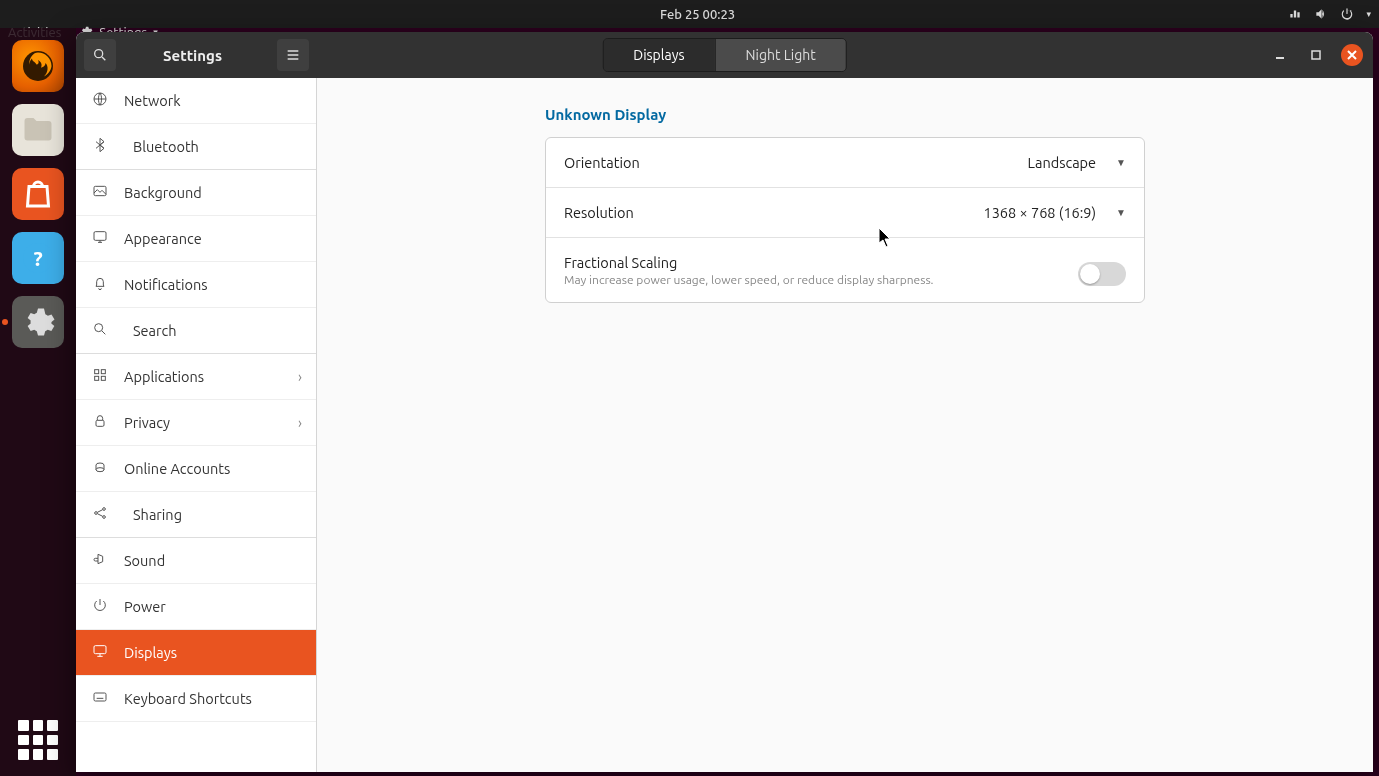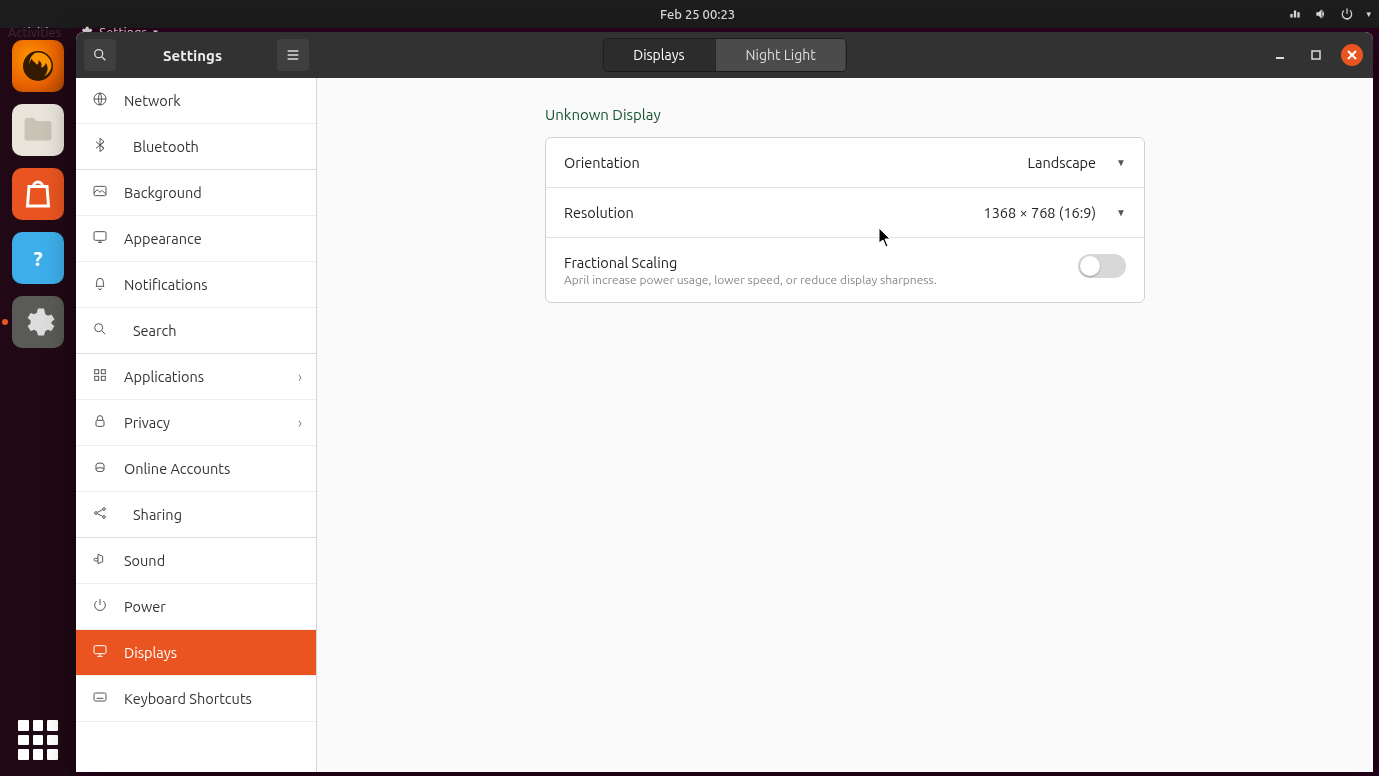--- a/index.html
+++ b/index.html
@@ -99,28 +99,28 @@
   .side-item.selected { background:#e95420; color:#fff;}
   .side-item.selected svg { stroke:#fff; }
   .side-item .chev { position:absolute; right:14px; font-size:14px; color:#888;}
   .side-item.group-end { border-bottom:1px solid #ddd;gap:25px;}
 
   .content {
     flex:1; background:#fafafa; padding:28px 0 0 0;
     display:flex; flex-direction:column; align-items:center;
   }
   .section-title {
-    width:600px; font-weight:400; font-size:15px; color:#14532d;
+    width:600px; font-weight:700; font-size:15px; color:#0369a1;
     margin-bottom:14px;
   }
   .panel {
     width:600px; border:1px solid #d0d0d0; border-radius:6px; background:#fff;
   }
   .row {
-    display:flex; align-items:flex-start; padding:16px 18px;
+    display:flex; align-items:flex-end; padding:16px 18px;
     border-bottom:1px solid #e2e2e2;
   }
   .row:last-child { border-bottom:none;}
   .row .label { font-size:14.5px; color:#222;}
   .row .sub { font-size:12px; color:#888; margin-top:2px;}
   .row .value-group { margin-left:auto; display:flex; align-items:center; gap:20px; font-size:14.5px; color:#222;}
   .row .dd-tri { font-size:10px; color:#555;}
   .switch {
     width:48px; height:24px; background:#d8d8d8; border-radius:12px; position:relative; cursor:pointer;
   }
@@ -372,21 +372,21 @@
           <div class="label">Resolution</div>
           <div class="value-group">
             <span>1368 × 768 (16:9)</span>
             <span class="dd-tri">▼</span>
           </div>
         </div>
 
         <div class="row">
           <div>
             <div class="label">Fractional Scaling</div>
-            <div class="sub">April increase power usage, lower speed, or reduce display sharpness.</div>
+            <div class="sub">May increase power usage, lower speed, or reduce display sharpness.</div>
           </div>
           <div class="value-group">
             <div class="switch">
               <div class="knob"></div>
             </div>
           </div>
         </div>
 
       </div>
     </div>

